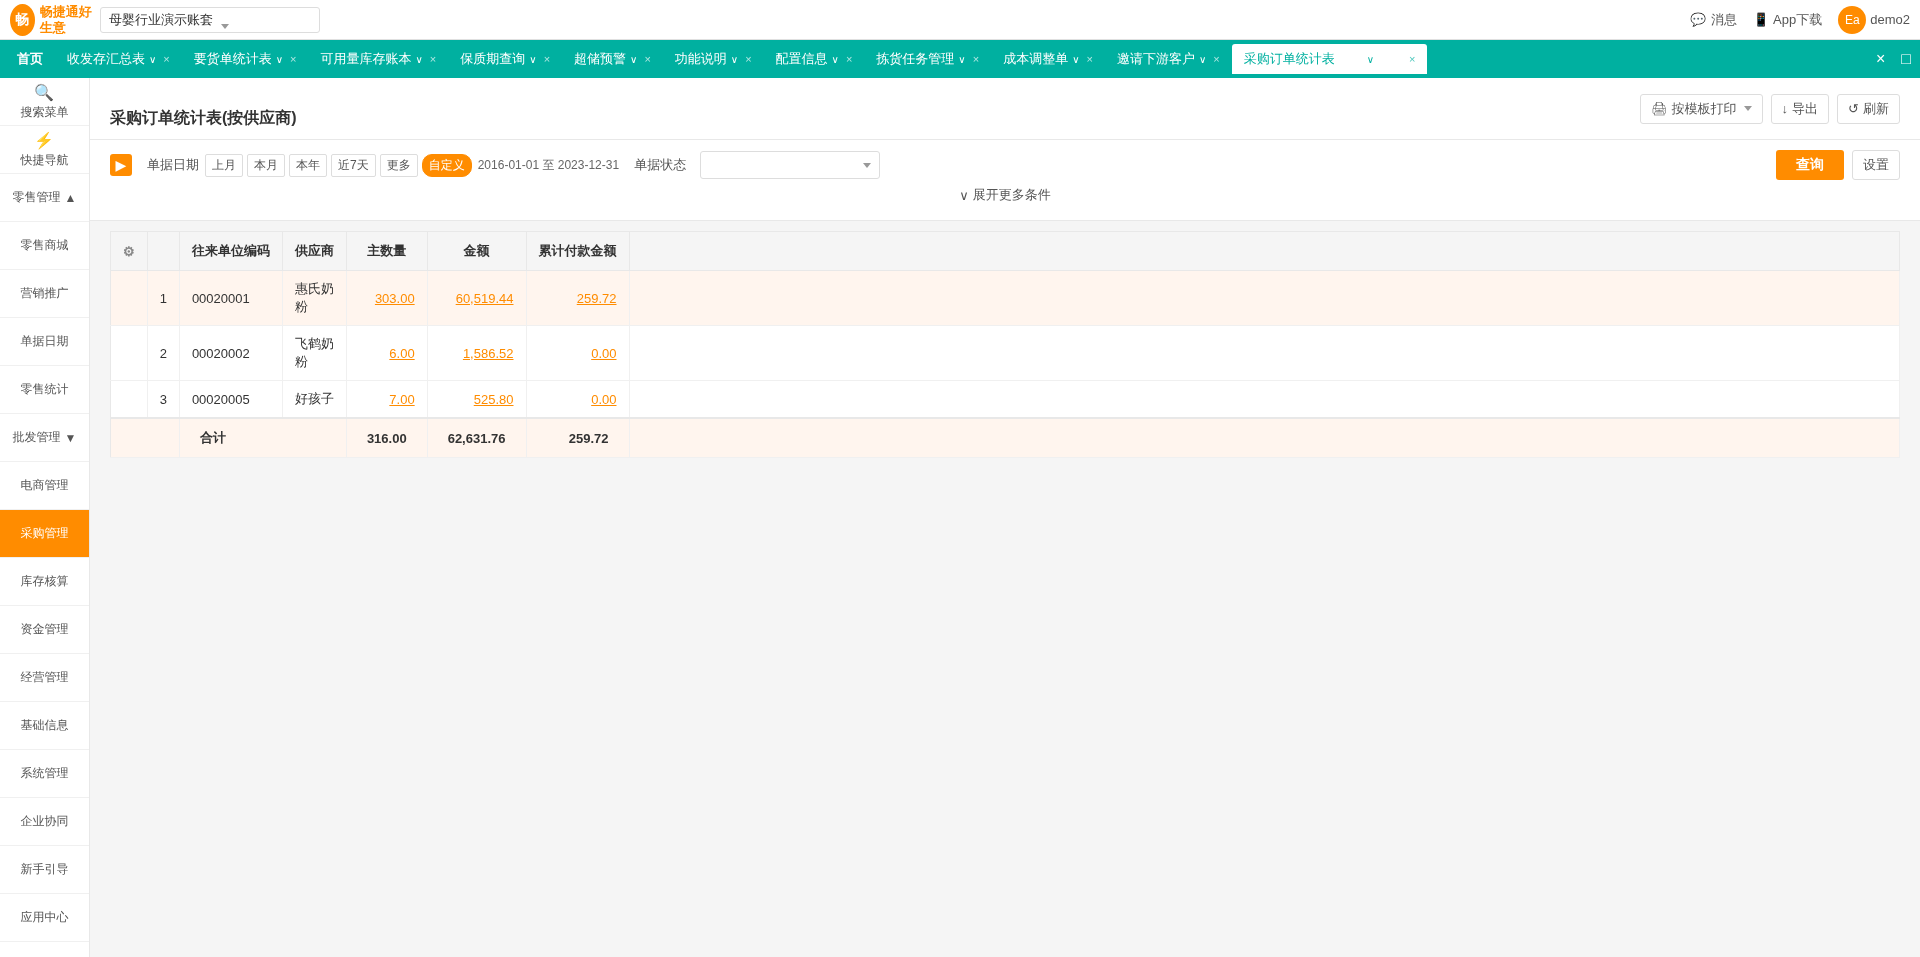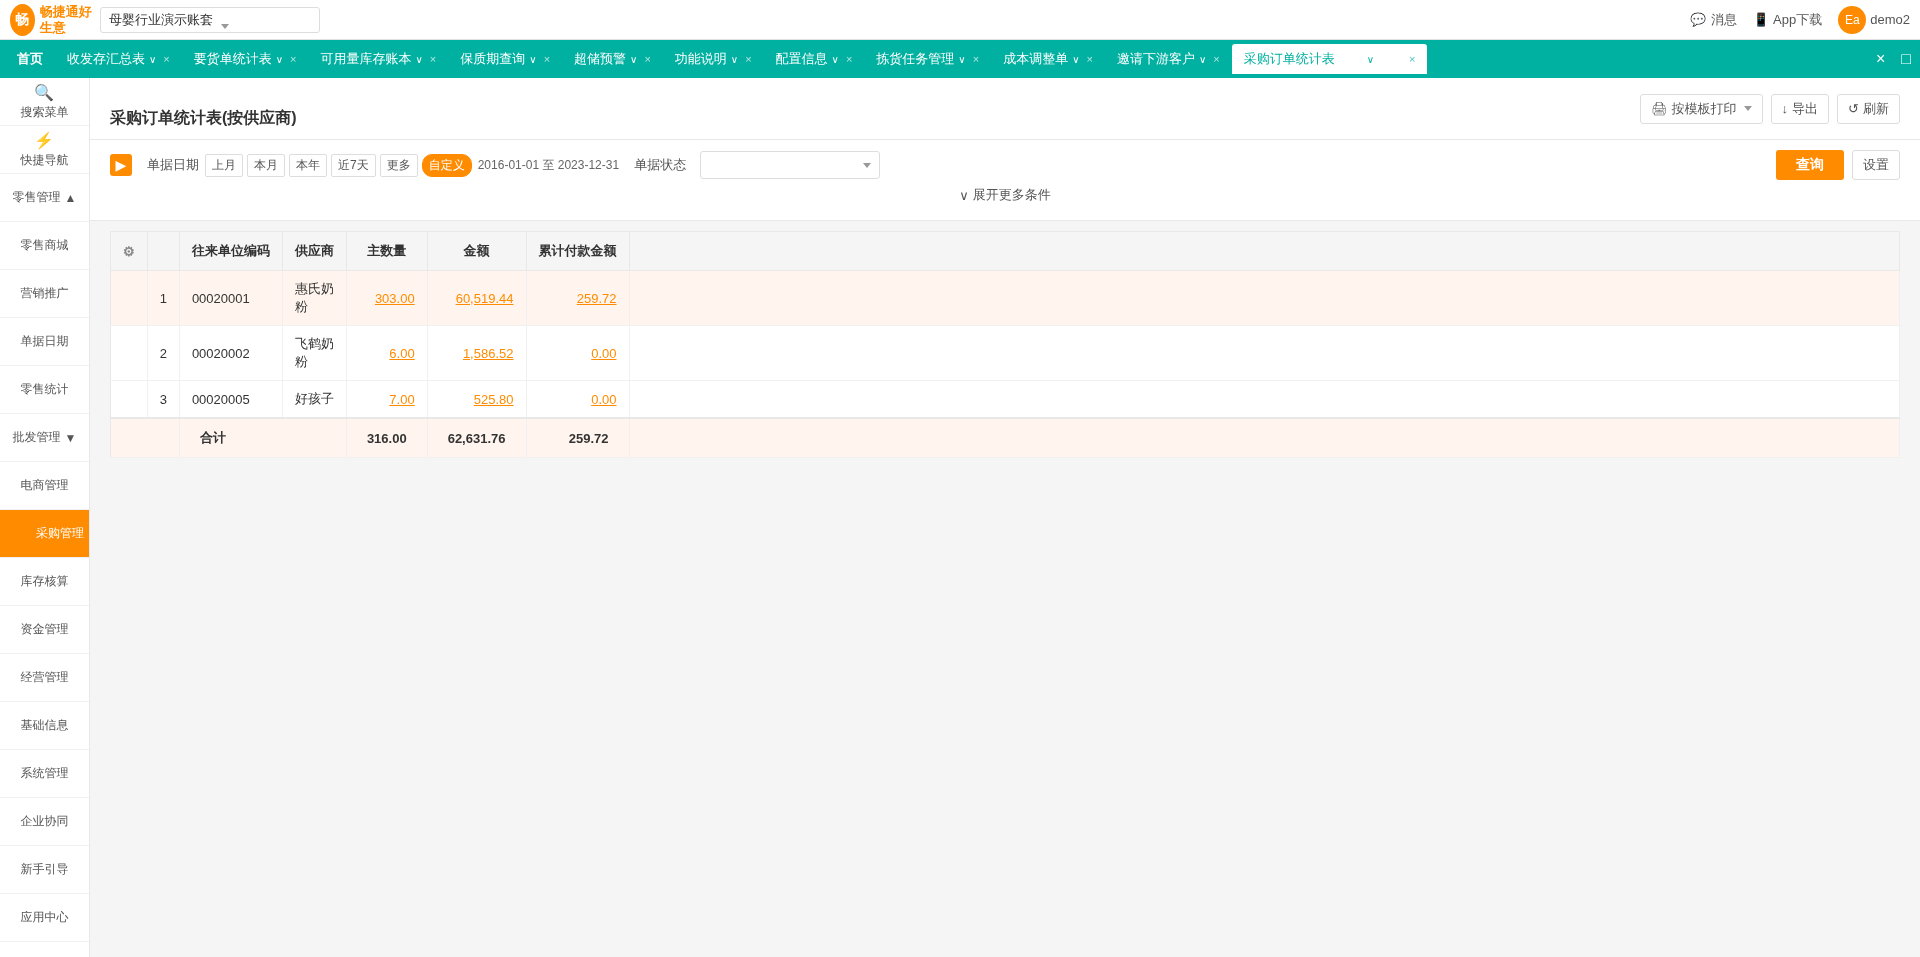--- a/index.html
+++ b/index.html
@@ -22,21 +22,21 @@
     .nav-tab.active { background: #fff; color: #00b0a0; border-radius: 3px 3px 0 0; gap: 32px; }
     .nav-tab .close-btn { font-size: 11px; opacity: 0.7; margin-left: 3px; }
     .nav-tab .arrow { font-size: 10px; }
     .nav-tabs-end { margin-left: auto; display: flex; align-items: center; gap: 8px; }
     .nav-end-btn { color: #fff; cursor: pointer; font-size: 16px; padding: 0 4px; }
 
     
     .main-layout { display: flex; height: calc(957px - 78px); }
     .sidebar { width: 90px; background: #fff; border-right: 1px solid #e8e8e8; display: flex; flex-direction: column; overflow-y: auto; }
     .sidebar-item { display: flex; flex-direction: column; align-items: center; justify-content: center; padding: 10px 5px; cursor: pointer; font-size: 12px; color: #555; min-height: 48px; border-bottom: 1px solid #f0f0f0; text-align: center; }
-    .sidebar-item.active { background: #ff8c00; color: #fff; align-items: flex-end; }
+    .sidebar-item.active { background: #ff8c00; color: #fff; }
     .sidebar-item .icon { font-size: 16px; margin-bottom: 2px; }
     .sidebar-item.has-arrow { flex-direction: row; justify-content: center; gap: 4px; }
 
     
     .content { flex: 1; overflow: hidden; background: #f5f5f5; display: flex; flex-direction: column; }
     .page-header { background: #fff; padding: 10px 20px; border-bottom: 1px solid #e8e8e8; display: flex; align-items: center; justify-content: space-between; }
     .page-title { font-size: 16px; font-weight: bold; color: #333; margin-top: 20px; }
     .header-actions { display: flex; align-items: center; gap: 8px; }
     .btn-print { display: flex; align-items: center; gap: 4px; padding: 5px 10px; border: 1px solid #ddd; border-radius: 3px; background: #fff; cursor: pointer; font-size: 13px; color: #555; }
     .btn-export { display: flex; align-items: center; gap: 4px; padding: 5px 10px; border: 1px solid #ddd; border-radius: 3px; background: #fff; cursor: pointer; font-size: 13px; color: #555; }

